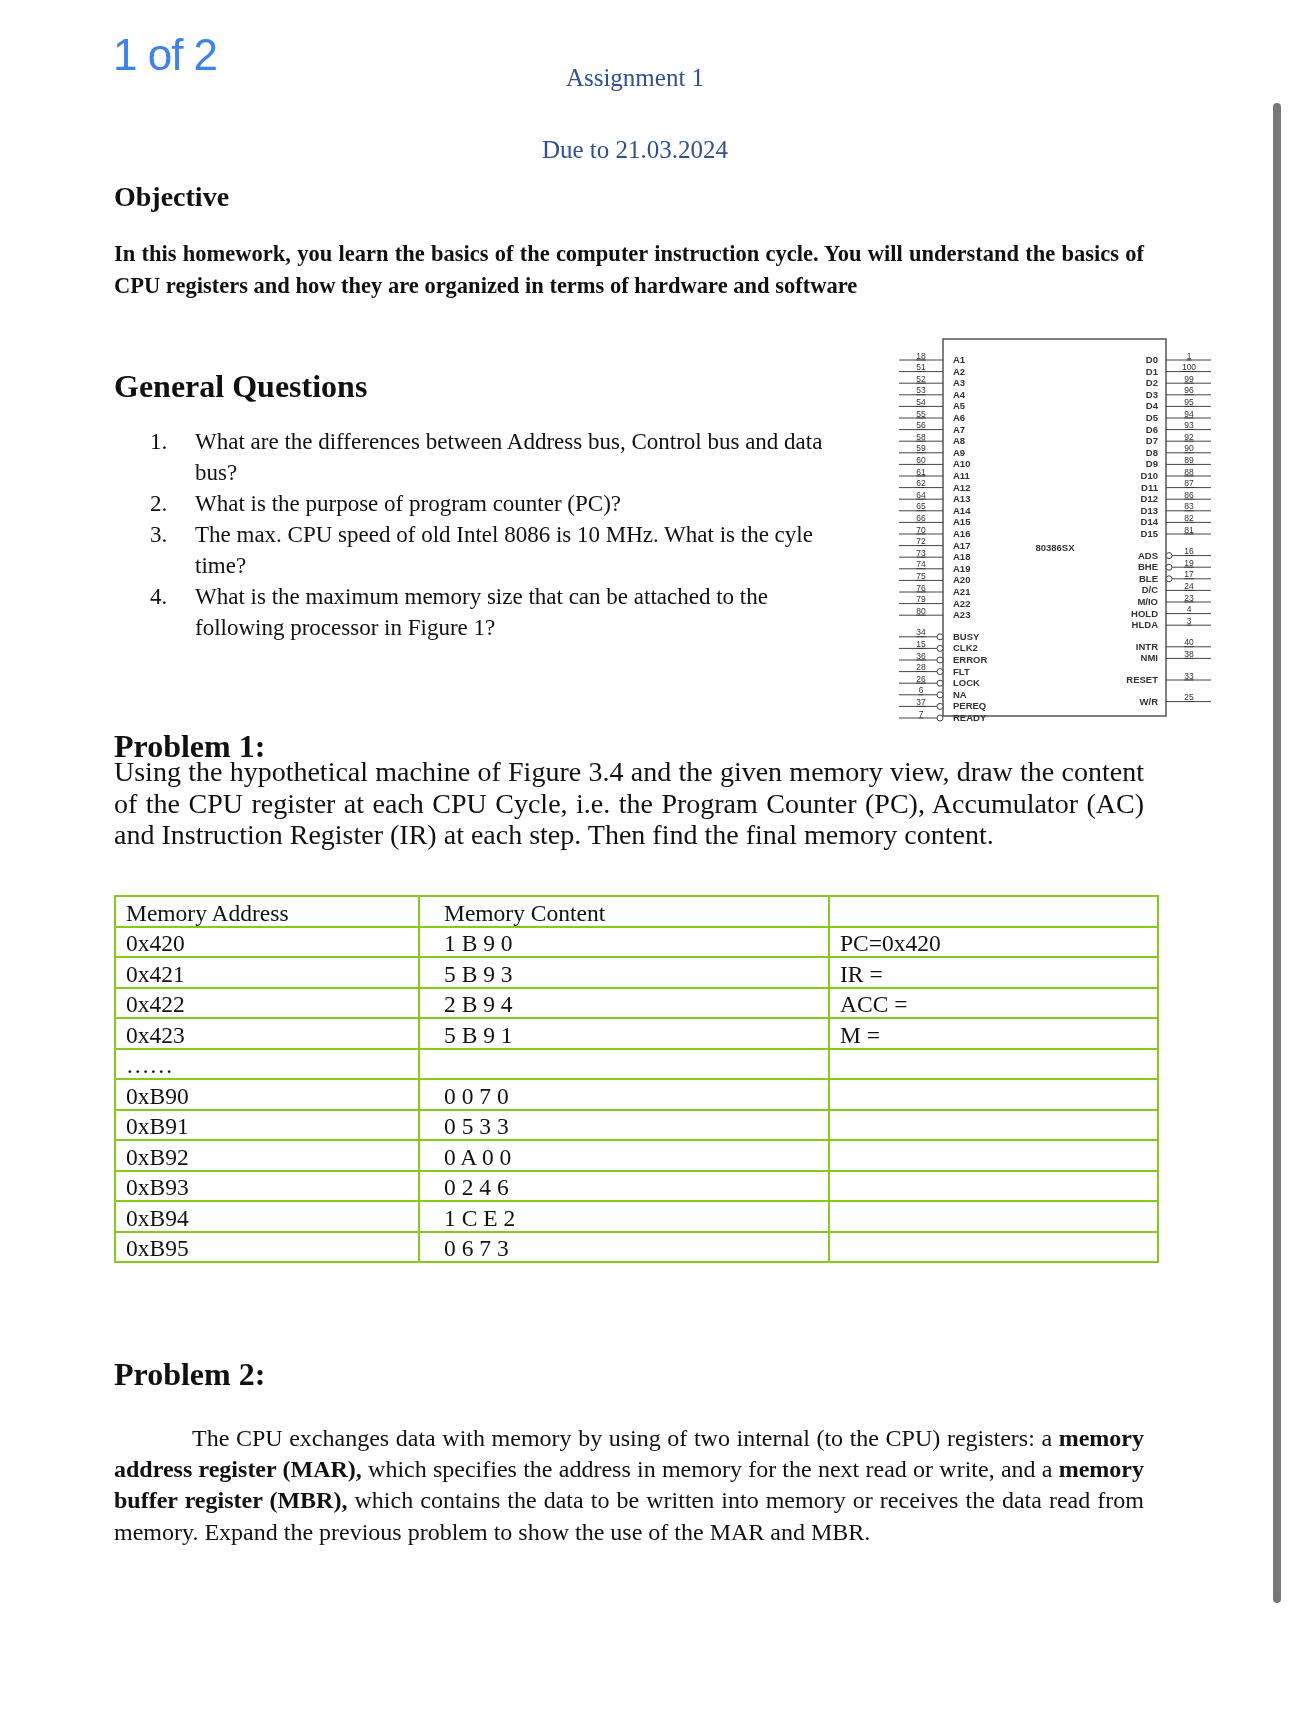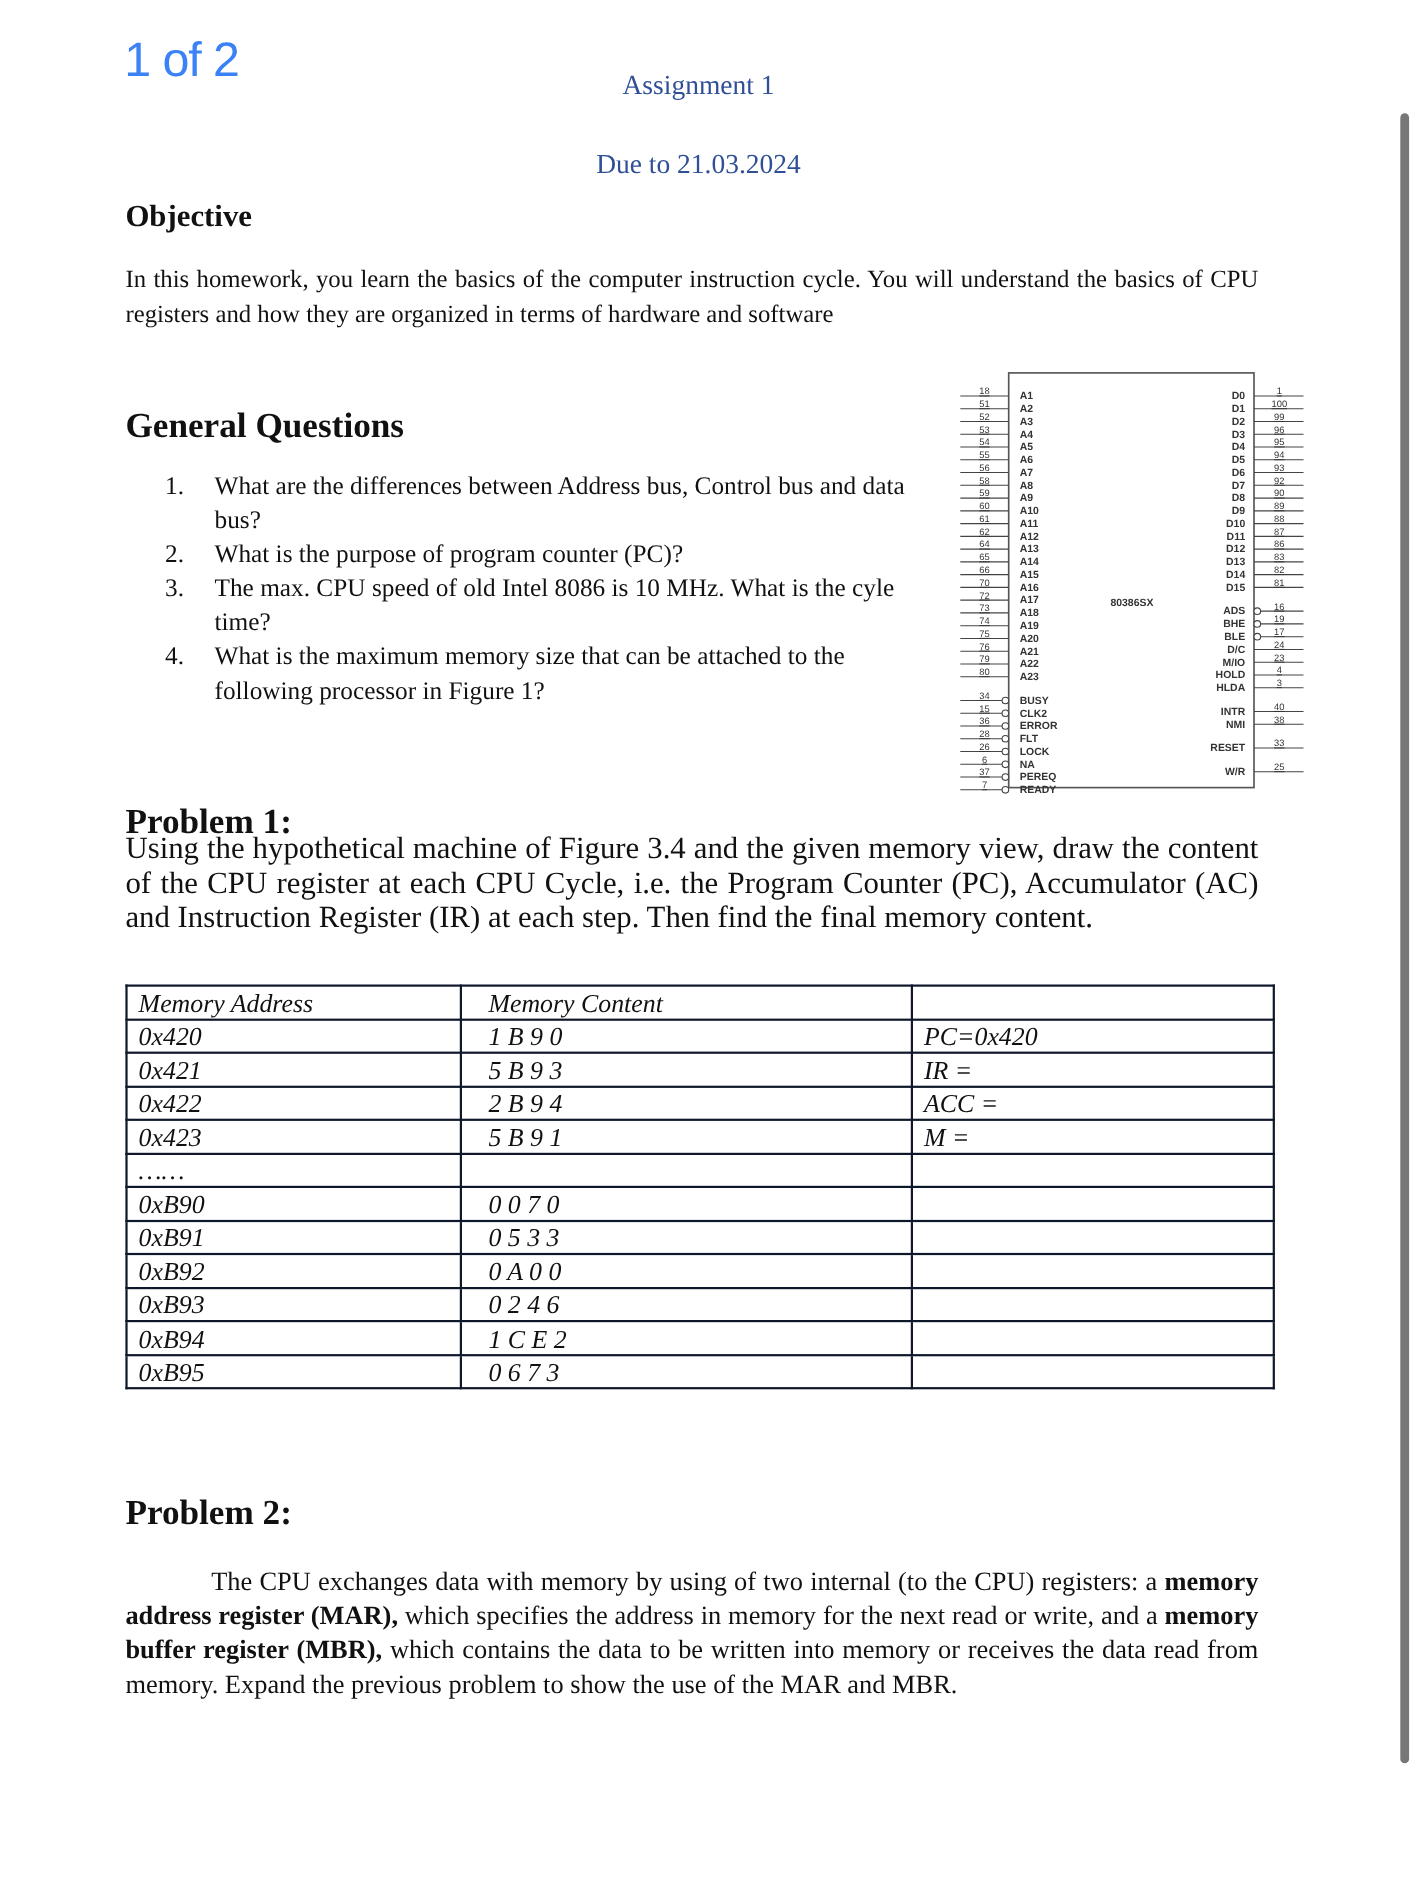--- a/index.html
+++ b/index.html
@@ -23,43 +23,43 @@
   .h-sec { left: 114px; font-size: 32px; font-weight: bold; }
   .qlist { left: 150px; top: 426px; width: 690px; font-size: 23px; line-height: 31px; margin: 0; padding: 0; list-style: none; }
   .qlist li { position: relative; padding-left: 45px; }
   .qnum { position: absolute; left: 0; top: 0; }
   .p1-para { top: 756px; font-size: 28px; line-height: 31.5px; }
   table.mem {
     position: absolute; left: 114px; top: 895px; width: 1045px;
     border-collapse: collapse; font-size: 23.5px;
   }
   table.mem td {
-    border: 2px solid #0f172a; height: 28.5px; padding: 0 10px; vertical-align: bottom; line-height: 26px; font-style: italic;
+    border: 2px solid #84cc16; height: 28.5px; padding: 0 10px; vertical-align: bottom; line-height: 26px;
   }
   table.mem td.c1 { width: 282px; }
   table.mem td.c2 { width: 374px; padding-left: 24px; }
   .p2-para { top: 1423px; font-size: 24px; line-height: 31.2px; }
   .indent { display: inline-block; width: 78px; }
   b { font-weight: bold; }
   .scrollbar { left: 1273px; top: 103px; width: 8px; height: 1500px; background: #777; border-radius: 4px; }
 
   
-  .chip { left: 869px; top: 335px; width: 320px; height: 390px; }
+  .chip { left: 895px; top: 335px; width: 320px; height: 390px; }
   .chip svg { width: 320px; height: 390px; }
 </style>
 </head>
 <body>
 
 <div class="abs page-indicator">1 of 2</div>
 
 <div class="abs title" style="top:64px;">Assignment 1</div>
 <div class="abs title" style="top:136px;">Due to 21.03.2024</div>
 
 <div class="abs h-obj">Objective</div>
-<div class="abs para" style="top:238px; font-size:22.5px;">In this homework, you learn the basics of the computer instruction cycle. You will understand the basics of CPU registers and how they are organized in terms of hardware and software</div>
+<div class="abs para" style="top:238px; font-size:22.5px;font-weight:bold;">In this homework, you learn the basics of the computer instruction cycle. You will understand the basics of CPU registers and how they are organized in terms of hardware and software</div>
 
 <div class="abs h-sec" style="top:368px;">General Questions</div>
 <ol class="abs qlist">
   <li><span class="qnum">1.</span><span>What are the differences between Address bus, Control bus and data bus?</span></li>
   <li><span class="qnum">2.</span><span>What is the purpose of program counter (PC)?</span></li>
   <li><span class="qnum">3.</span><span>The max. CPU speed of old Intel 8086 is 10 MHz. What is the cyle time?</span></li>
   <li><span class="qnum">4.</span><span>What is the maximum memory size that can be attached to the following processor in Figure 1?</span></li>
 </ol>
 
 <div class="abs chip">

